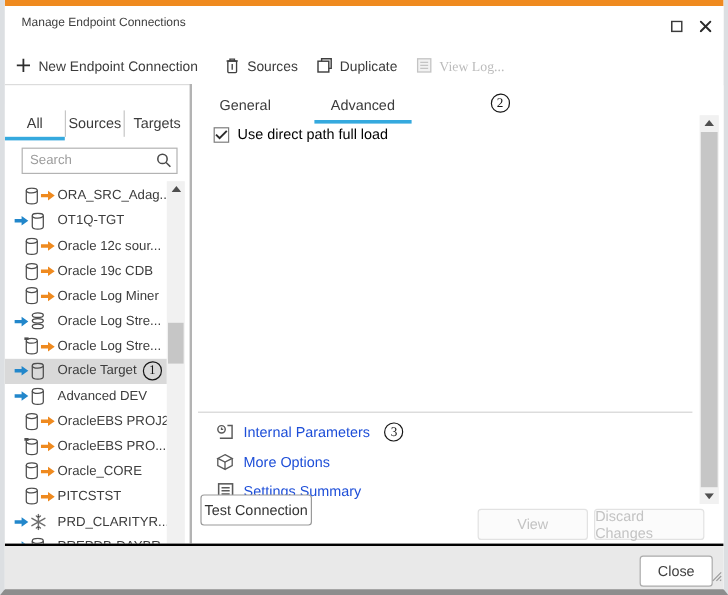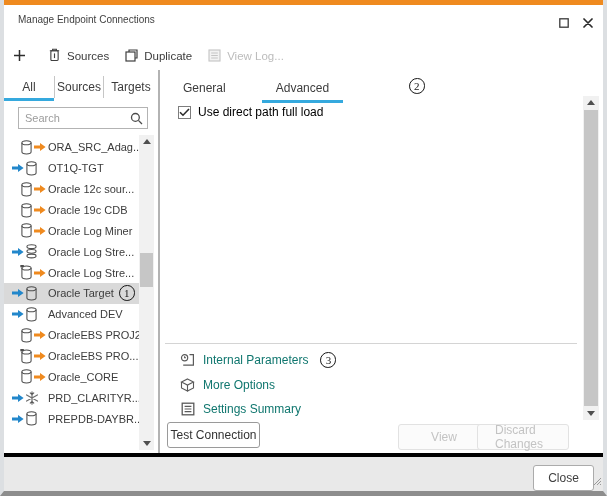--- a/index.html
+++ b/index.html
@@ -16,25 +16,25 @@
   .win-controls { position:absolute; right:8px; top:11px; display:flex; gap:10px; align-items:center; }
   .win-btn { width:14px; height:14px; display:flex; align-items:center; justify-content:center; cursor:default; }
 
   
   .toolbar { position:absolute; top:42px; left:0; width:599px; height:28px; display:flex; align-items:center; }
   .tool { display:flex; align-items:center; gap:6px; font-size:11.5px; color:#3b3b3b; white-space:nowrap; }
   .tool.disabled { color:#bcbcbc; }
   .t-new { margin-left:9px; }
   .t-del { margin-left:22px; }
   .t-dup { margin-left:16px; }
-  .t-log { margin-left:16px; }
+  .t-log { margin-left:16px;font-family:Liberation Serif, serif; }
   .toolbar-sep { position:absolute; top:70px; left:0; width:599px; height:1px; background:#dcdcdc; }
 
   
-  .left-panel { position:absolute; top:70px; left:0; width:172px; height:383px; background:#fff; }
+  .left-panel { position:absolute; top:86px; left:0; width:172px; height:383px; background:#fff; }
   .v-divider { position:absolute; top:70px; left:154px; width:2px; height:383px; background:#b3b3b3; }
   .right-panel { position:absolute; top:70px; left:156px; width:443px; height:383px; background:#fff; }
 
   
   .ltabs { position:absolute; top:6px; left:0; width:154px; height:22px; display:flex; }
   .ltab { position:relative; flex:0 0 auto; display:flex; align-items:center; justify-content:center;
           font-size:12px; color:#3c3c3c; border-right:1px solid #c6c6c6; cursor:pointer; }
   .ltab:nth-child(1){ width:51px; } .ltab:nth-child(2){ width:49px; } .ltab:nth-child(3){ width:54px; border-right:none; }
   .ltab.active::after { content:""; position:absolute; left:0; bottom:-3px; width:100%; height:3px; background:#35a9de; }
 
@@ -72,32 +72,32 @@
   .rtab.active::after { content:""; position:absolute; left:0; bottom:-4px; width:100%; height:3px; background:#35a9de; }
 
   
   .chk-row { position:absolute; top:35px; left:18px; display:flex; align-items:center; gap:7px; cursor:pointer; }
   .checkbox { width:13px; height:13px; border:1px solid #7d7d7d; background:#fff; display:flex; align-items:center; justify-content:center; }
   .chk-label { font-size:12px; color:#000000; }
   .content-divider { position:absolute; top:273px; left:5px; width:412px; height:1px; background:#d4d4d4; }
   .links { position:absolute; top:281px; left:20px; }
   .link-row { display:flex; align-items:center; gap:8px; height:18px; margin-bottom:6.5px; cursor:pointer; }
   .link-ico { display:flex; width:15px; justify-content:center; }
-  .link-label { font-size:12px; color:#0f766e; }
+  .link-label { font-size:12px; color:#1d4ed8; }
 
   
   .btn { position:absolute; display:flex; align-items:center; justify-content:center; font-size:12px;
          border-radius:3px; background:#fff; cursor:pointer; font-family:"Liberation Sans",sans-serif; }
-  .btn-test { top:352px; left:7px; width:93px; height:26px; border:1px solid #9a9a9a; color:#333; }
+  .btn-test { top:342px; left:7px; width:93px; height:26px; border:1px solid #9a9a9a; color:#333; }
   .btn-disabled { border:1px solid #e2e2e2; background:#fbfbfb; color:#c3c3c3; }
   .btn-save { top:354px; left:238px; width:92px; height:26px; }
-  .btn-discard { top:354px; left:317px; width:92px; height:26px;padding-left:17px; }
-
-  
-  .footer { position:absolute; top:453px; left:0; width:599px; height:38px; background:#e9e9e9; border-top:4px solid #000000; }
+  .btn-discard { top:354px; left:335px; width:92px; height:26px; }
+
+  
+  .footer { position:absolute; top:453px; left:0; width:599px; height:38px; background:#e9e9e9; border-top:2px solid #000000; }
   .btn-close { top:8px; right:9px; width:61px; height:26px; border:1px solid #ababab; color:#3f3f3f; position:absolute; }
   .grip { position:absolute; right:1px; bottom:1px; }
 
   
   .ann { display:inline-flex; align-items:center; justify-content:center; width:16px; height:16px;
          border:1.6px solid #161616; border-radius:52% 48% 50% 50%; color:#161616; font-size:11px;
          font-family:"Liberation Serif",serif; background:transparent; flex:0 0 16px; }
   .ann-1 { margin-left:5px; }
   .ann-2 { position:absolute; left:147px; top:1px; }
   .ann-3 { margin-left:4px; }
@@ -128,20 +128,21 @@
     </div>
   </div>
 
   <div class="toolbar">
     <div class="tool t-new">
       <span>
         <svg width="13" height="13" viewBox="0 0 13 13">
             <path d="M6.5 1 V12 M1 6.5 H12" stroke="#2d2d2d" stroke-width="1.5"></path>
           </svg>
       </span>
+      <span>New Endpoint Connection</span>
     </div>
     <div class="tool t-del">
       <span>
         <svg width="13" height="14" viewBox="0 0 13 15">
             <path d="M1.5 3 H11.5 M4.5 3 V1.4 H8.5 V3" fill="none" stroke="#3f3f3f" stroke-width="1.2"></path>
             <rect x="2.6" y="3" width="7.8" height="10.4" rx="1" fill="none" stroke="#3f3f3f" stroke-width="1.2"></rect>
             <path d="M6.5 5.8 V10.8" stroke="#3f3f3f" stroke-width="1.2"></path>
           </svg>
       </span>
       <span>Sources</span>
@@ -373,20 +374,36 @@
             </span>
             <span class="earrow src">
               <svg width="12" height="10" viewBox="0 0 12 10">
                 <path d="M0 3.6 H6 V1 L11.6 5 L6 9 V6.4 H0 Z" fill="currentColor"></path>
               </svg>
             </span>
           </span>
           <span class="ename">Oracle_CORE</span>
         </div>
         <div class="erow">
+          <span class="icon-cluster src">
+            <span class="eicon">
+              <svg width="13" height="15" viewBox="0 0 14 17">
+                <ellipse cx="7" cy="3.1" rx="5.2" ry="2.3" fill="none" stroke="#4e4e4e" stroke-width="1.2"></ellipse>
+                <path d="M1.8 3.1 V13.3 a5.2 2.5 0 0 0 10.4 0 V3.1" fill="none" stroke="#4e4e4e" stroke-width="1.2"></path>
+              </svg>
+            </span>
+            <span class="earrow src">
+              <svg width="12" height="10" viewBox="0 0 12 10">
+                <path d="M0 3.6 H6 V1 L11.6 5 L6 9 V6.4 H0 Z" fill="currentColor"></path>
+              </svg>
+            </span>
+          </span>
+          <span class="ename">PITCSTST</span>
+        </div>
+        <div class="erow">
           <span class="icon-cluster tgt">
             <span class="earrow tgt">
               <svg width="12" height="10" viewBox="0 0 12 10">
                 <path d="M0 3.6 H6 V1 L11.6 5 L6 9 V6.4 H0 Z" fill="currentColor"></path>
               </svg>
             </span>
             <span class="eicon">
               <svg width="14" height="14" viewBox="0 0 14 14">
                 <g stroke="#6f6f6f" stroke-width="1.2" stroke-linecap="round">
                   <path d="M7 0.8 V13.2 M1.6 3.9 L12.4 10.1 M1.6 10.1 L12.4 3.9"></path>

